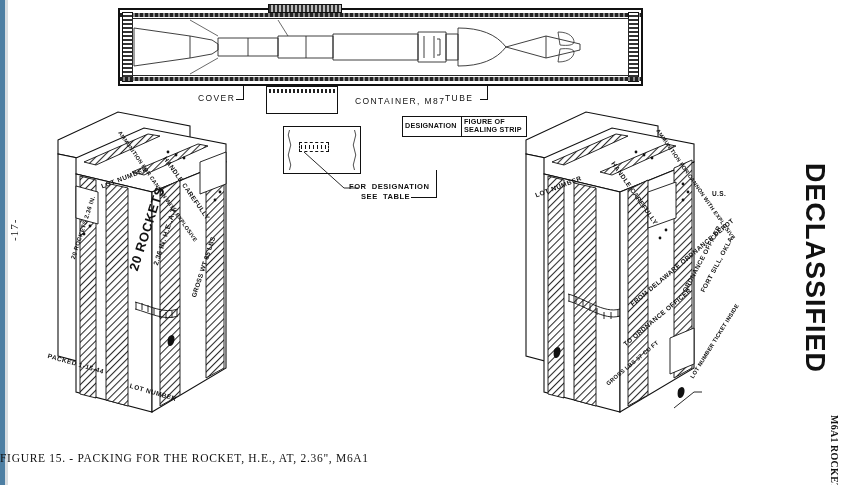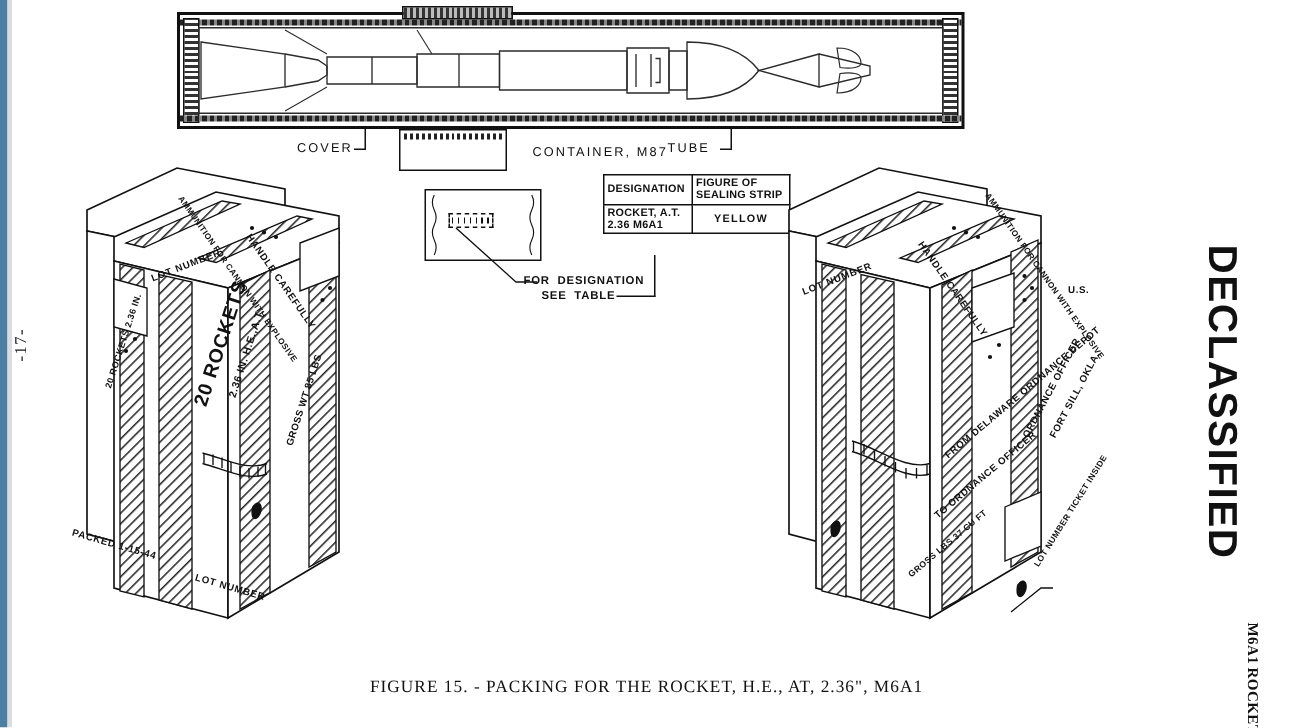--- a/index.html
+++ b/index.html
@@ -76,21 +76,21 @@
     writing-mode:vertical-rl;transform:rotate(180deg);
     display:flex;align-items:center;justify-content:center;letter-spacing:1px;
   }
   #corner-label{
     left:806px;top:415px;width:34px;height:62px;
     font-family:"Liberation Serif",serif;font-weight:700;font-size:10px;
     writing-mode:vertical-rl;color:#111;
     display:flex;align-items:flex-start;justify-content:flex-start;gap:2px;letter-spacing:.3px;
   }
   #figure-caption{
-    left:0;top:452px;width:862px;text-align:center;
+    left:0;top:452px;width:862px;text-align:left;
     font-family:"Liberation Serif",serif;font-size:11.5px;letter-spacing:.7px;color:#111;
   }
 </style>
 </head>
 <body>
 
 <div class="page">
 
   <div class="scan-edge"></div>
   <div class="scan-edge2"></div>
@@ -171,27 +171,20 @@
 
   <table class="abs" id="designation-table">
     <tbody>
         <tr>
       <td class="col-a">DESIGNATION</td>
       <td class="col-b">
         <span>FIGURE  OF</span><br>
         <span>SEALING STRIP</span>
       </td>
     </tr>
-    <tr>
-      <td>
-        <span>ROCKET, A.T.</span><br>
-        <span>2.36 M6A1</span>
-      </td>
-      <td class="ctr">YELLOW</td>
-    </tr>
   </tbody>
     </table>
 
   <svg class="abs" style="left:40px;top:106px;" width="250" height="316">
     <defs>
       <pattern id="hatchA" width="5" height="5" patternTransform="rotate(45)" patternUnits="userSpaceOnUse">
         <rect width="5" height="5" fill="#fff"></rect>
         <line x1="0" y1="0" x2="0" y2="5" stroke="#2a2a2a" stroke-width="2.1"></line>
       </pattern>
       <pattern id="hatchB" width="4" height="4" patternTransform="rotate(70)" patternUnits="userSpaceOnUse">

